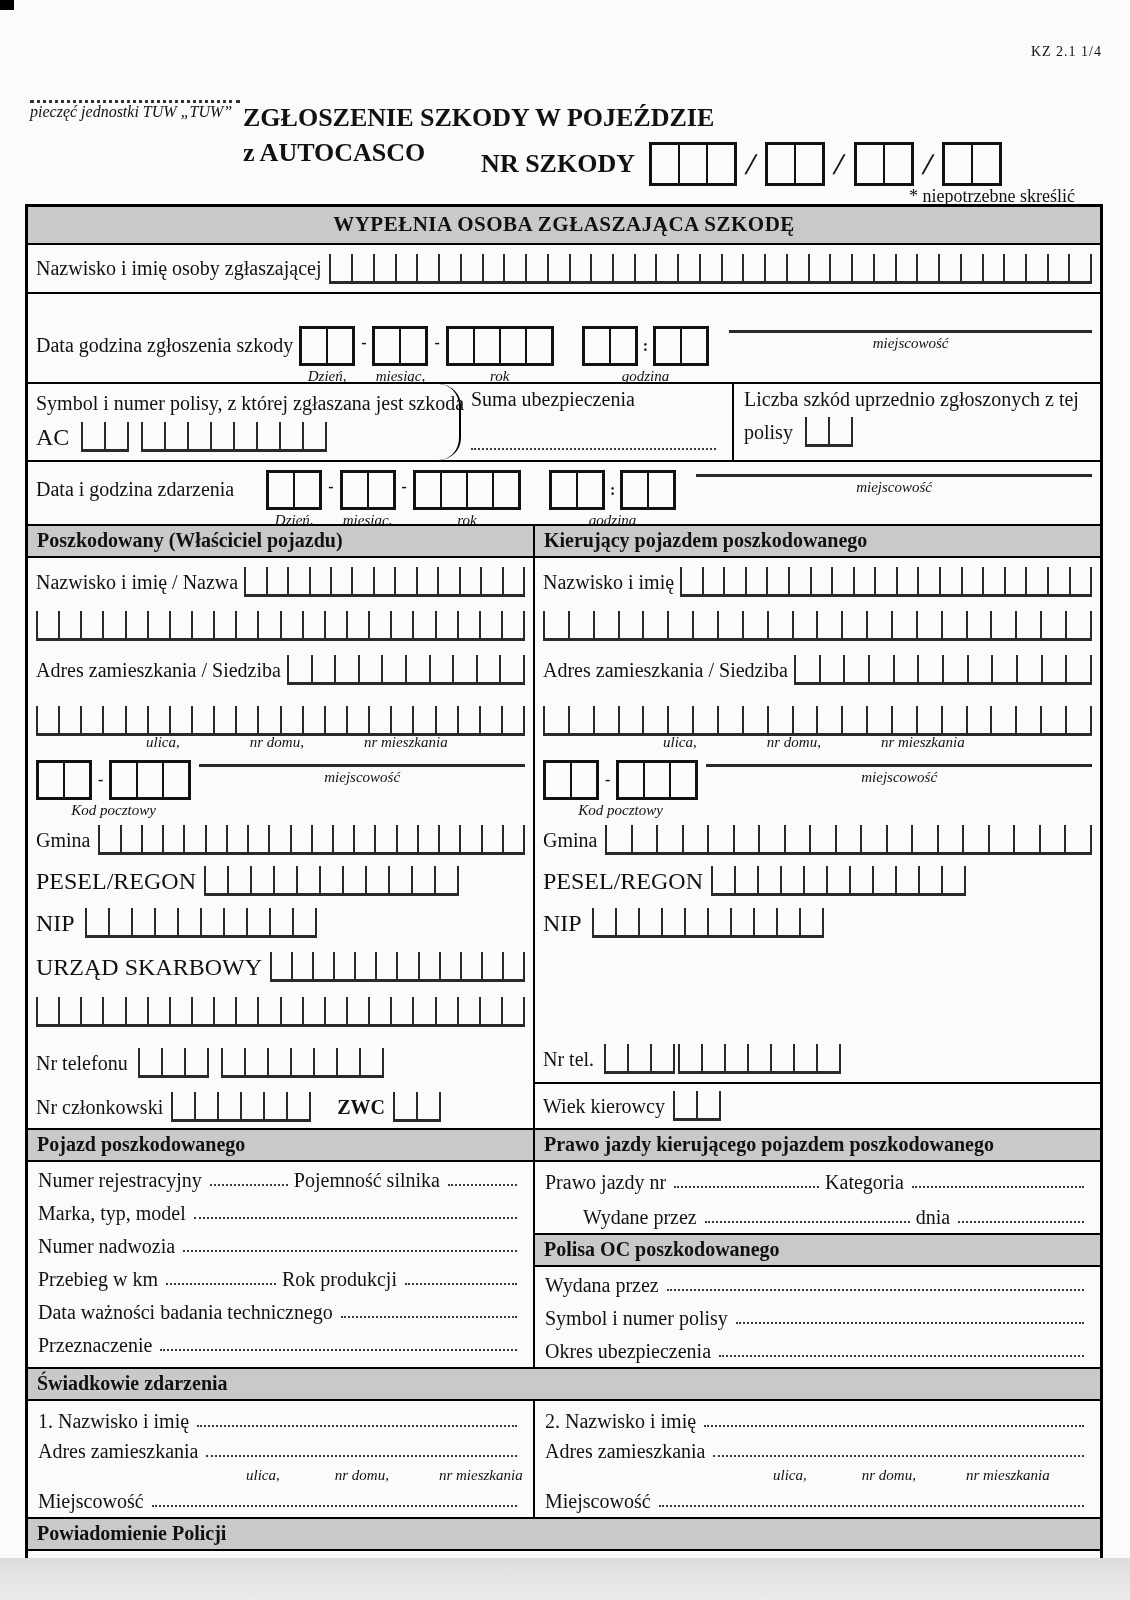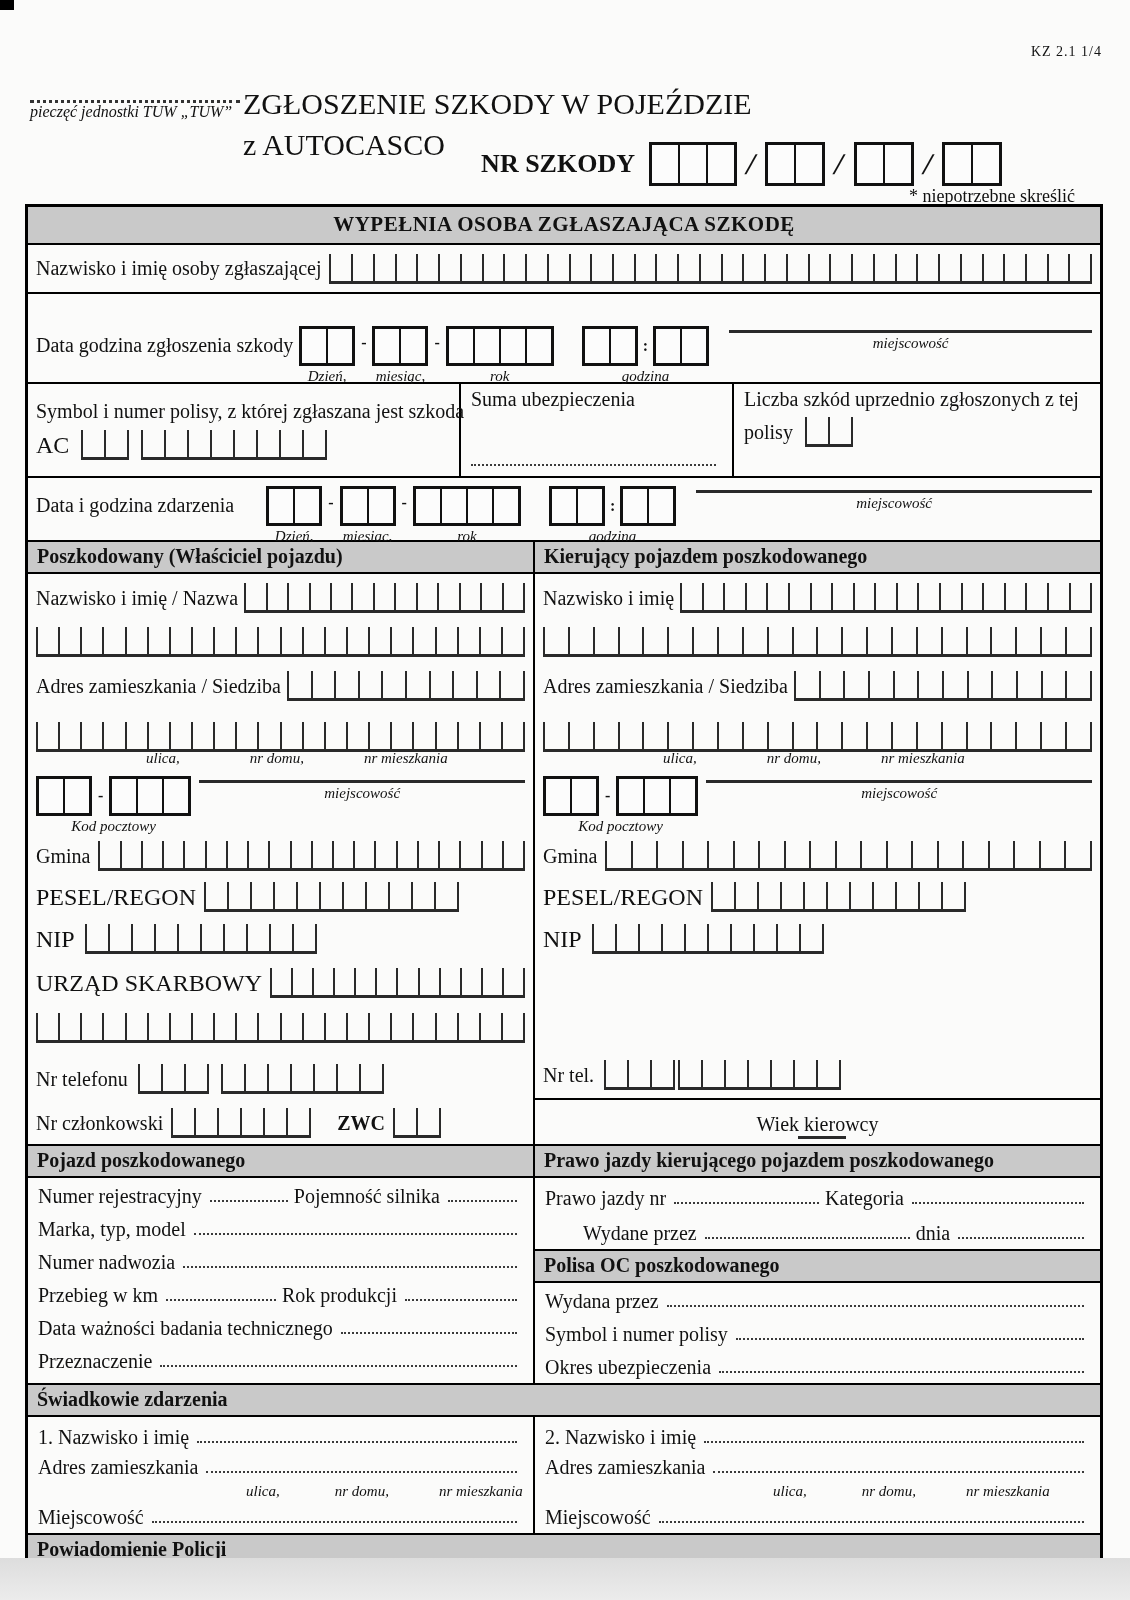--- a/index.html
+++ b/index.html
@@ -8,21 +8,21 @@
     background:#fbfbfa;color:#111;
     font-family:"Liberation Serif","DejaVu Serif",serif;
     -webkit-font-smoothing:antialiased;
   }
   .corner-artifact{position:absolute;left:0;top:0;width:14px;height:10px;background:#000;}
   
   .page-code{position:absolute;top:8px;right:28px;font-size:14px;letter-spacing:1px;margin-top:36px;}
   .stamp{position:absolute;left:30px;top:82px;width:210px;}
   .stamp .dotline{display:block;border-bottom:3px dotted #333;height:18px;}
   .stamp .cap{font-style:italic;font-size:16px;margin-top:2px;white-space:nowrap;}
-  .titleblock{position:absolute;left:243px;top:84px;font-weight:normal;font-size:30px;line-height:1.35;}
+  .titleblock{position:absolute;left:243px;top:100px;font-weight:bold;font-size:26px;line-height:1.35;}
   .nrline{position:absolute;top:142px;right:128px;display:flex;align-items:center;gap:8px;}
   .nrline .nrlabel{font-weight:bold;font-size:26px;margin-right:6px;}
   .nrline .slash{font-weight:bold;font-size:30px;transform:skewX(-12deg);margin:0 2px;}
   .strike-note{position:absolute;top:186px;right:55px;font-size:18px;}
   
   .bx{display:inline-flex;border:3px solid #111;height:38px;background:#fcfcfc;}
   .bx i{display:block;width:26px;border-right:2px solid #111;}
   .bx i:last-child{border-right:none;}
   .bx.sm{height:34px;}
   .bx.sm i{width:24px;}
@@ -46,21 +46,21 @@
        padding:3px 9px 4px;box-sizing:border-box;}
   .sec.top{font-size:21px;text-align:center;letter-spacing:.5px;padding:5px 0 6px;}
   .sec.bt{border-top:2.5px solid #000;}
   .r{display:flex;align-items:center;padding:13px 8px;box-sizing:border-box;}
   .rb{border-bottom:2.5px solid #000;}
   .gap6{gap:6px;}
   .grp{display:flex;flex-direction:column;align-items:center;}
   .grp .cap{margin-top:2px;}
   
   .cols3{display:flex;border-bottom:2.5px solid #000;}
-  .c3a{width:433px;border-right:2.5px solid #000;padding:16px 8px;box-sizing:border-box;}
+  .c3a{width:433px;border-right:2.5px solid #000;padding:8px 8px;box-sizing:border-box;border-radius:22px;}
   .c3b{width:273px;border-right:2.5px solid #000;padding:4px 10px;box-sizing:border-box;
        display:flex;flex-direction:column;justify-content:space-between;}
   .c3c{flex:1;padding:4px 10px;box-sizing:border-box;}
   
   .cols{display:flex;}
   .colL{width:507px;border-right:2.5px solid #000;box-sizing:border-box;display:flex;flex-direction:column;}
   .colR{flex:1;box-sizing:border-box;display:flex;flex-direction:column;}
   .spacer{flex:1;}
   .caprow{display:flex;padding:0 8px 3px;box-sizing:border-box;}
   .brb{border-bottom:2px solid #000;}
@@ -790,21 +790,21 @@
         <span class="comb" style="margin-left:3px;">
             <i></i>
             <i></i>
             <i></i>
             <i></i>
             <i></i>
             <i></i>
             <i></i>
           </span>
       </div>
-      <div class="r" style="height:44px;flex-direction:column;">
+      <div class="r" style="height:44px;">
         <span class="lbl">Wiek kierowcy</span>
         <span class="comb" style="margin-left:8px;">
             <i></i>
             <i></i>
           </span>
       </div>
     </div>
   </div>
 
   <div class="cols">

